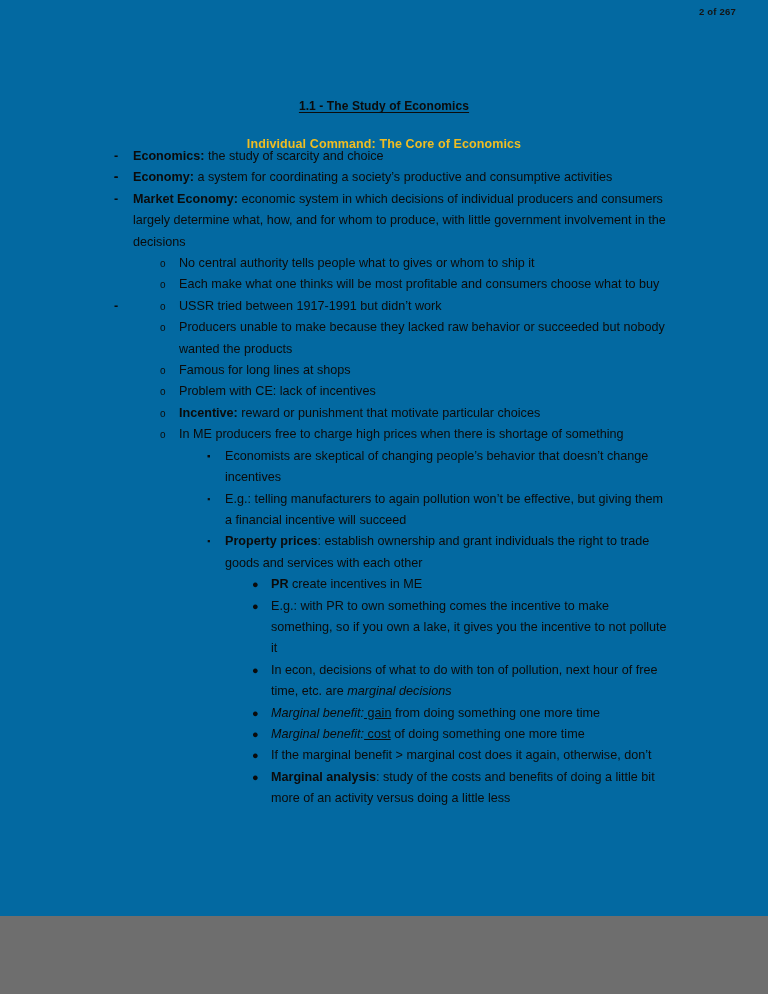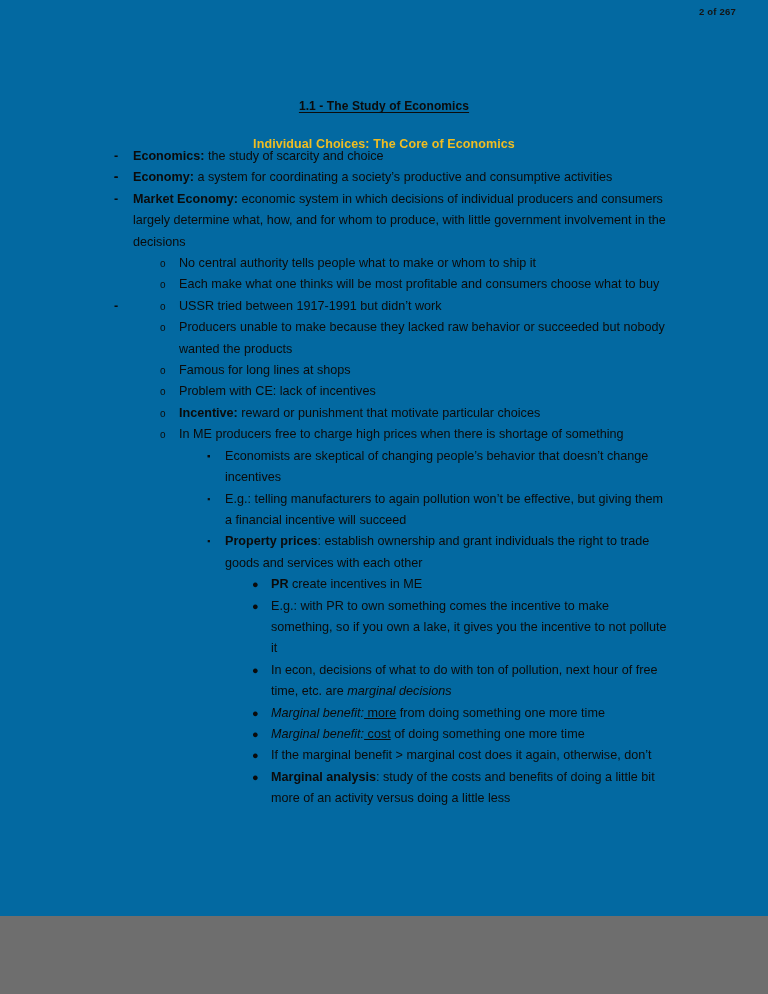--- a/index.html
+++ b/index.html
@@ -115,41 +115,41 @@
 </style>
 </head>
 <body>
 
 <div class="page">
 
   <div class="page-header">2 of 267</div>
 
   <h1 class="doc-title"><span>1.1 - The Study of Economics</span></h1>
 
-  <h2 class="section-heading" style="color: rgb(240, 189, 34);">Individual Choices: The Core of Economics</h2>
+  <h2 class="section-heading" style="color: rgb(240, 189, 34);">Individual Command: The Core of Economics</h2>
 
   <div class="outline" id="outline-root">
       <div class="item lvl1">
         <span class="marker">-</span>
         <span class="body"><b>Economics:</b> the study of scarcity and choice</span>
       </div>
       <div class="item lvl1">
         <span class="marker">-</span>
       </div>
       <div class="item lvl1">
         <span class="marker">-</span>
         <span class="body"><b>Economy:</b> a system for coordinating a society’s productive and consumptive activities</span>
       </div>
       <div class="item lvl1">
         <span class="marker">-</span>
         <span class="body"><b>Market Economy:</b> economic system in which decisions of individual producers and consumers largely determine what, how, and for whom to produce, with little government involvement in the decisions</span>
       </div>
       <div class="item lvl2">
         <span class="marker">o</span>
-        <span class="body">No central authority tells people what to make or whom to ship it</span>
+        <span class="body">No central authority tells people what to gives or whom to ship it</span>
       </div>
       <div class="item lvl2">
         <span class="marker">o</span>
         <span class="body">Each make what one thinks will be most profitable and consumers choose what to buy</span>
       </div>
       <div class="item lvl1">
         <span class="marker">-</span>
       </div>
       <div class="item lvl2">
         <span class="marker">o</span>
@@ -197,21 +197,21 @@
       <div class="item lvl4">
         <span class="marker">●</span>
         <span class="body">E.g.: with PR to own something comes the incentive to make something, so if you own a lake, it gives you the incentive to not pollute it</span>
       </div>
       <div class="item lvl4">
         <span class="marker">●</span>
         <span class="body">In econ, decisions of what to do with ton of pollution, next hour of free time, etc. are <i>marginal decisions</i></span>
       </div>
       <div class="item lvl4">
         <span class="marker">●</span>
-        <span class="body"><i>Marginal benefit:</i><u> more</u> from doing something one more time</span>
+        <span class="body"><i>Marginal benefit:</i><u> gain</u> from doing something one more time</span>
       </div>
       <div class="item lvl4">
         <span class="marker">●</span>
         <span class="body"><i>Marginal benefit:</i><u> cost</u> of doing something one more time</span>
       </div>
       <div class="item lvl4">
         <span class="marker">●</span>
         <span class="body">If the marginal benefit &gt; marginal cost does it again, otherwise, don’t</span>
       </div>
       <div class="item lvl4">

